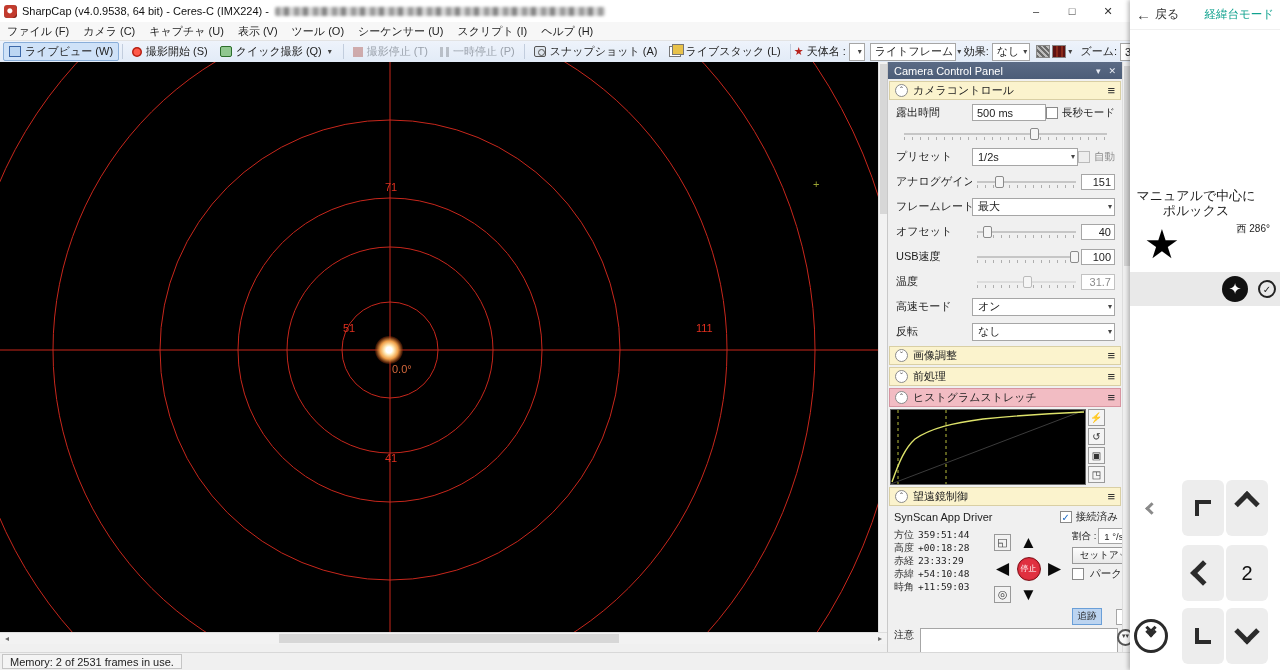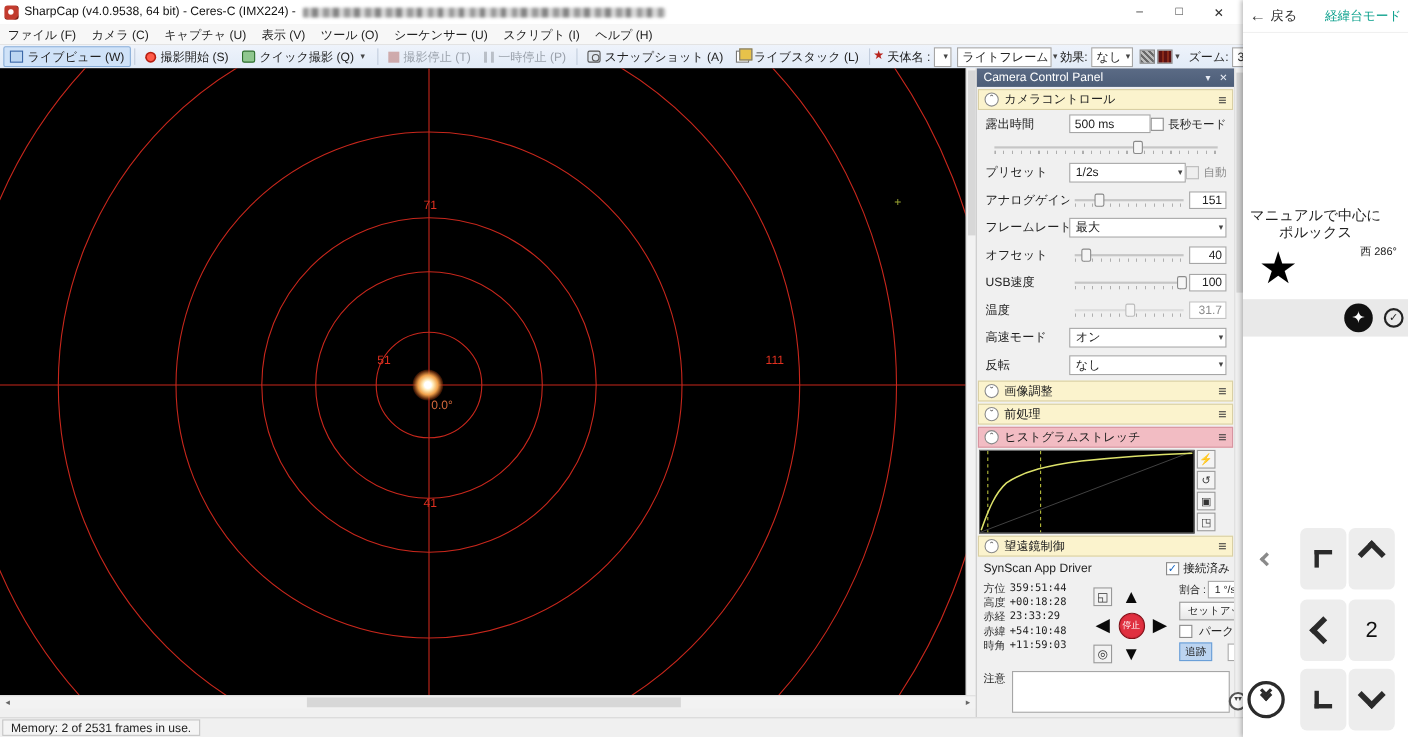--- a/index.html
+++ b/index.html
@@ -105,21 +105,21 @@
   .coord-line .cv { font-family:"DejaVu Sans Mono", monospace; font-size:9.5px; }
   .dpad { display:grid; grid-template-columns:repeat(3,25px); grid-template-rows:repeat(3,25px); gap:1px; flex:none; margin:2px 2px 0 0; }
   .dcell { display:flex; align-items:center; justify-content:center; }
   .darrow { font-size:17px; color:#0a0a0a; line-height:17px; }
   .stopbtn { width:24px; height:24px; border-radius:50%; background:radial-gradient(circle,#e03040 0 60%,#b01020); color:#fff; font-size:8px; display:flex; align-items:center; justify-content:center; border:1px solid #801018; }
   .mini-ic { width:17px; height:17px; border:1px solid #999; background:#f2f2f2; font-size:11px; color:#333; display:flex; align-items:center; justify-content:center; }
   .tele-col { flex:1; display:flex; flex-direction:column; gap:3px; padding-left:3px; }
   .rate-row { display:flex; align-items:center; gap:2px; font-size:9.5px; }
   .btn-sm { height:17px; border:1px solid #9a9a9a; background:linear-gradient(#fdfdfd,#e8e8e8); font-size:9.5px; display:flex; align-items:center; justify-content:center; padding:0 3px; }
   .btn-sm.track { background:#bcd4f0; border-color:#6a9fd8; width:30px; }
-  .track-row { display:flex; align-items:center; gap:14px; }
+  .track-row { display:flex; align-items:center; gap:14px;margin-top:24px; }
   .note-row { display:flex; margin-top:3px; }
   .note-box { flex:1; height:38px; background:#fff; border:1px solid #a6a6a6; margin-left:6px; }
 
   .panel-vscroll { position:absolute; left:1122px; top:62px; width:8px; height:590px; background:#f0f0f0; border-left:1px solid #ddd; }
   .panel-vscroll .thumb { position:absolute; left:1px; top:4px; width:6px; height:200px; background:#d5d5d5; }
   .panel-vscroll .dbl { position:absolute; left:-6px; bottom:6px; width:17px; height:17px; border-radius:50%; border:2px solid #555; color:#444; font-size:7px; line-height:6px; text-align:center; background:#fafafa; padding-top:2px; }
 
   .statusbar { position:absolute; left:0; top:652px; width:1130px; height:18px; background:#f0f0f0; border-top:1px solid #d8d8d8; display:flex; align-items:center; font-size:11px; color:#222; padding:0 2px; gap:4px; }
   .status-seg { border:1px solid #c5c5c5; background:#f4f4f4; height:15px; display:flex; align-items:center; padding:0 7px; white-space:nowrap; }
 

